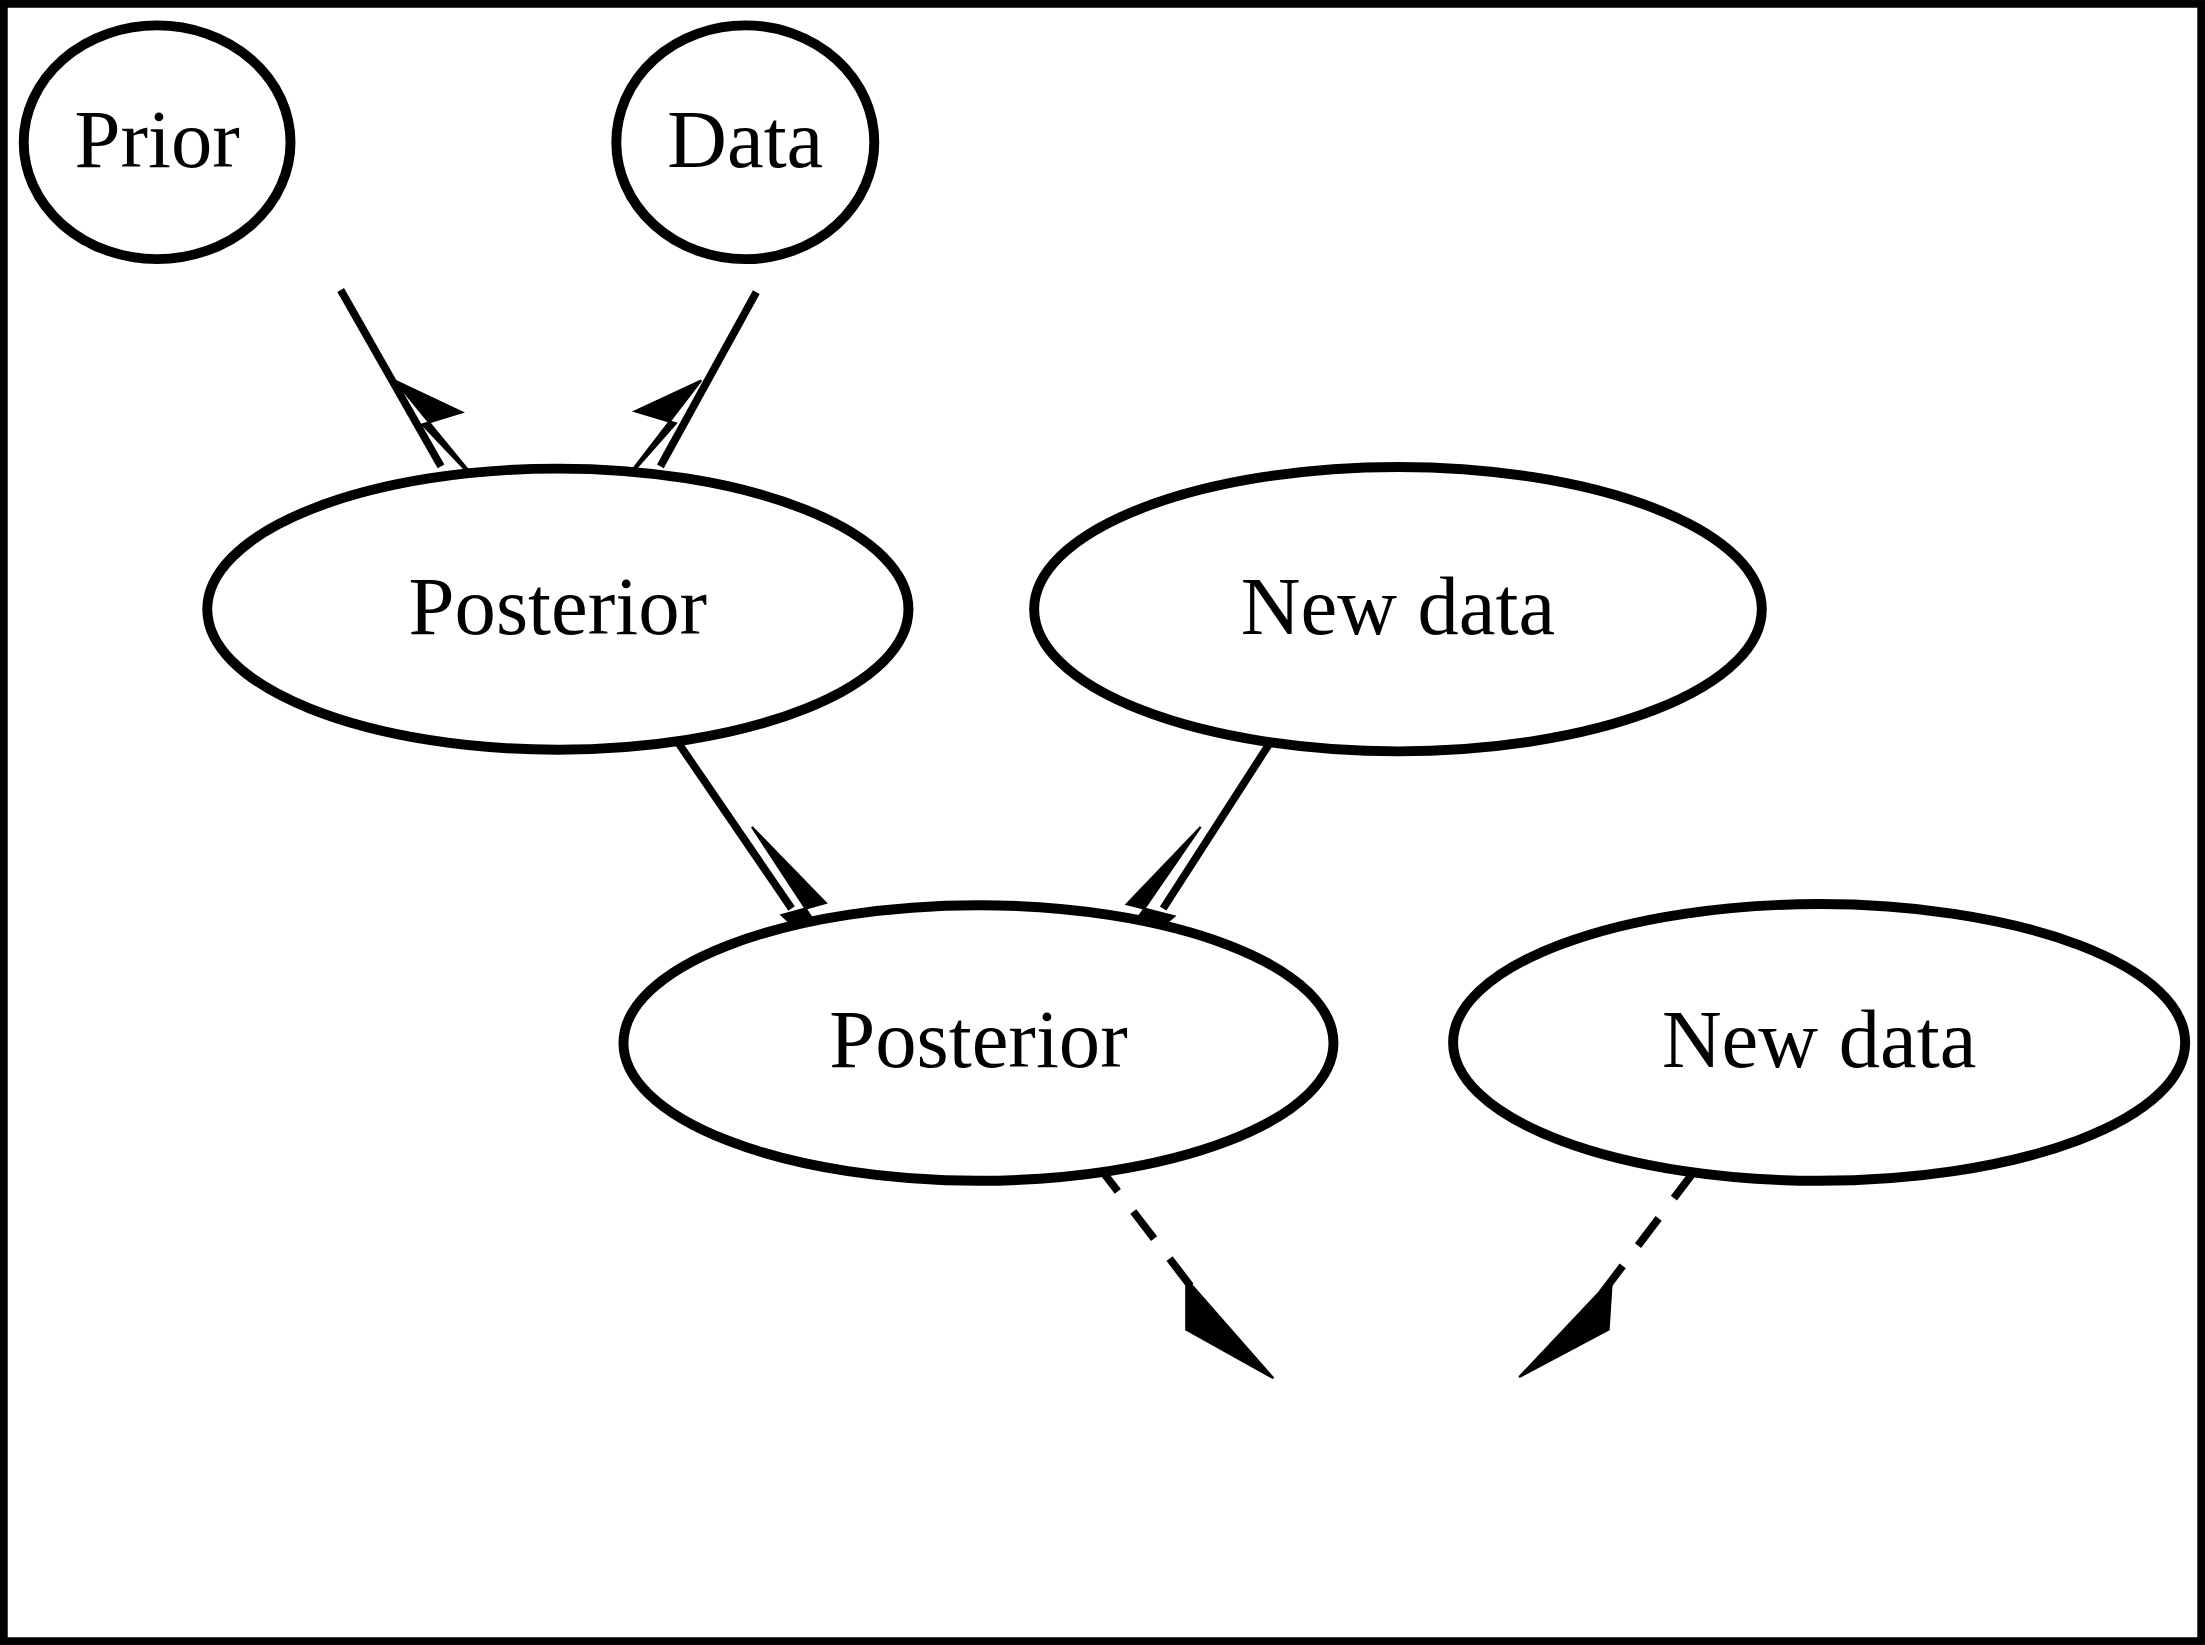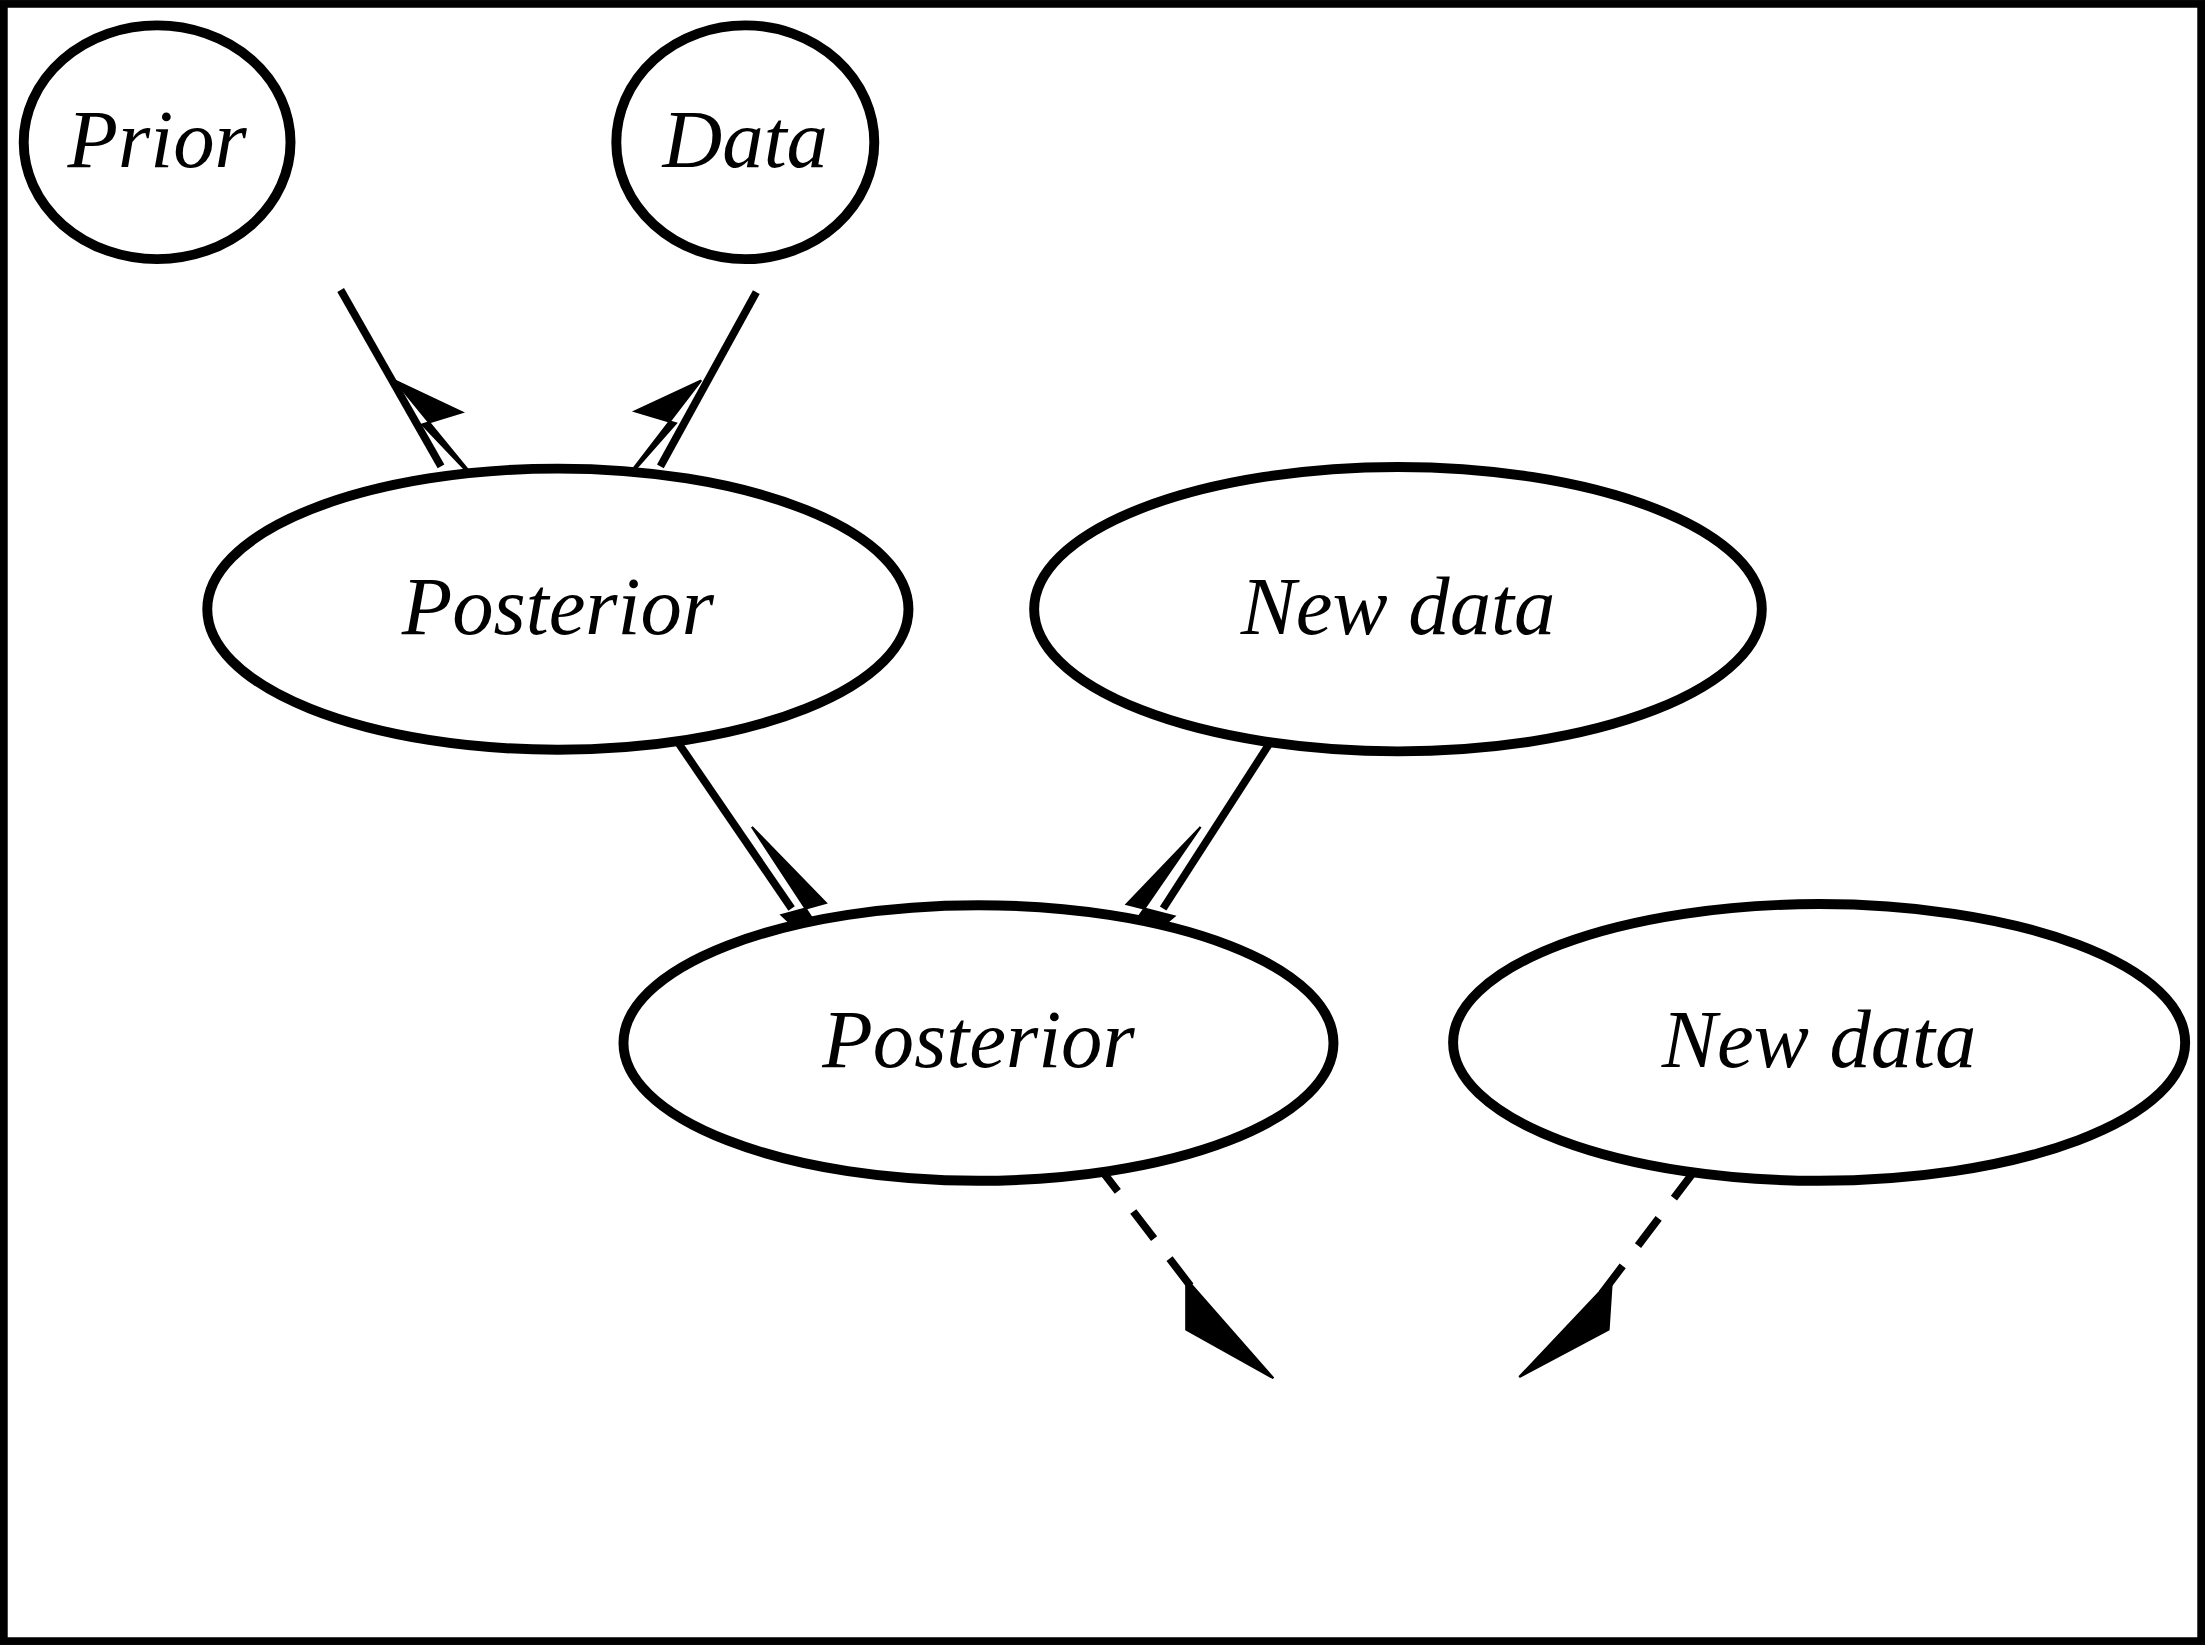--- a/index.html
+++ b/index.html
@@ -10,21 +10,20 @@
   }
   body {
     font-family: "Liberation Serif", "DejaVu Serif", serif;
   }
   #stage {
     position: relative;
     width: 2205px;
     height: 1645px;
     background: #ffffff;
     overflow: hidden;
-    font-style: italic;
   }
   #graph-svg {
     display: block;
     width: 2205px;
     height: 1645px;
   }
   .node-ellipse {
     fill: #ffffff;
     stroke: #000000;
     stroke-width: 18;

